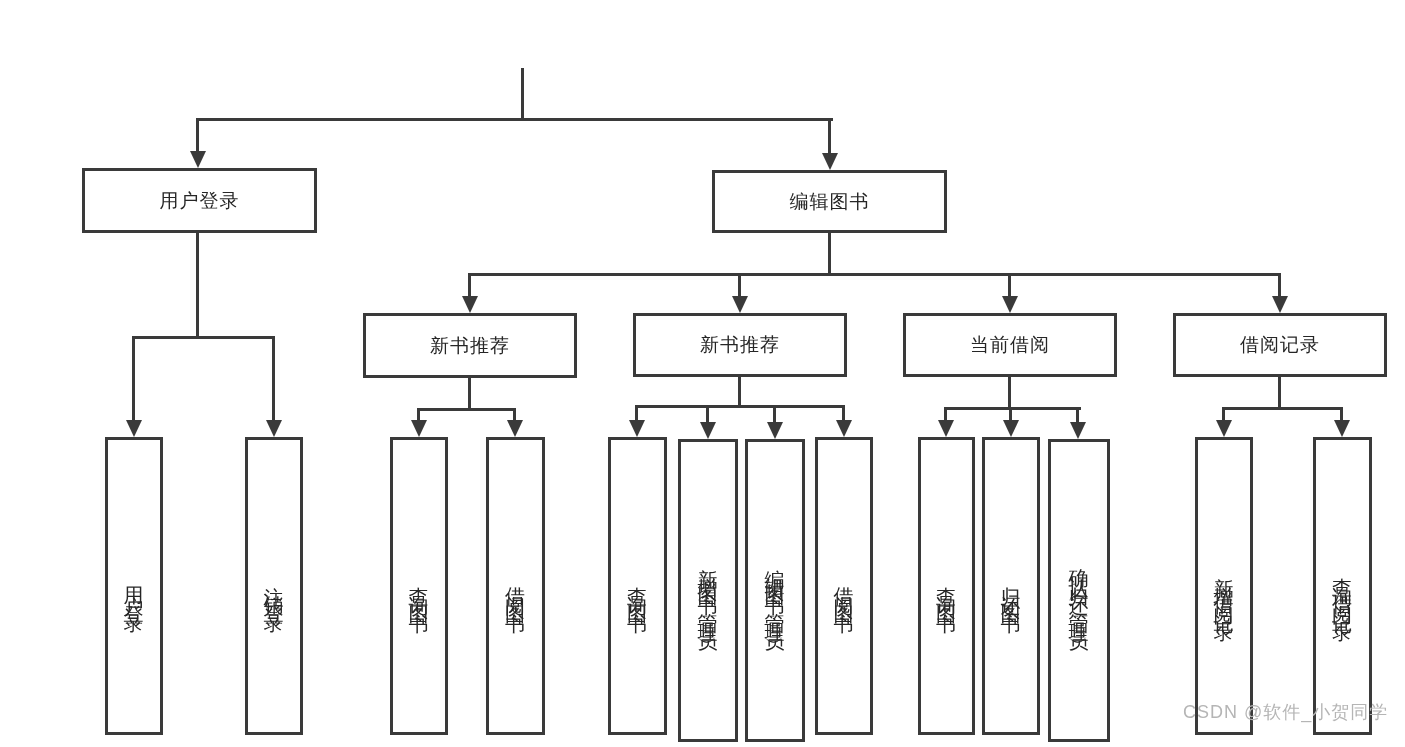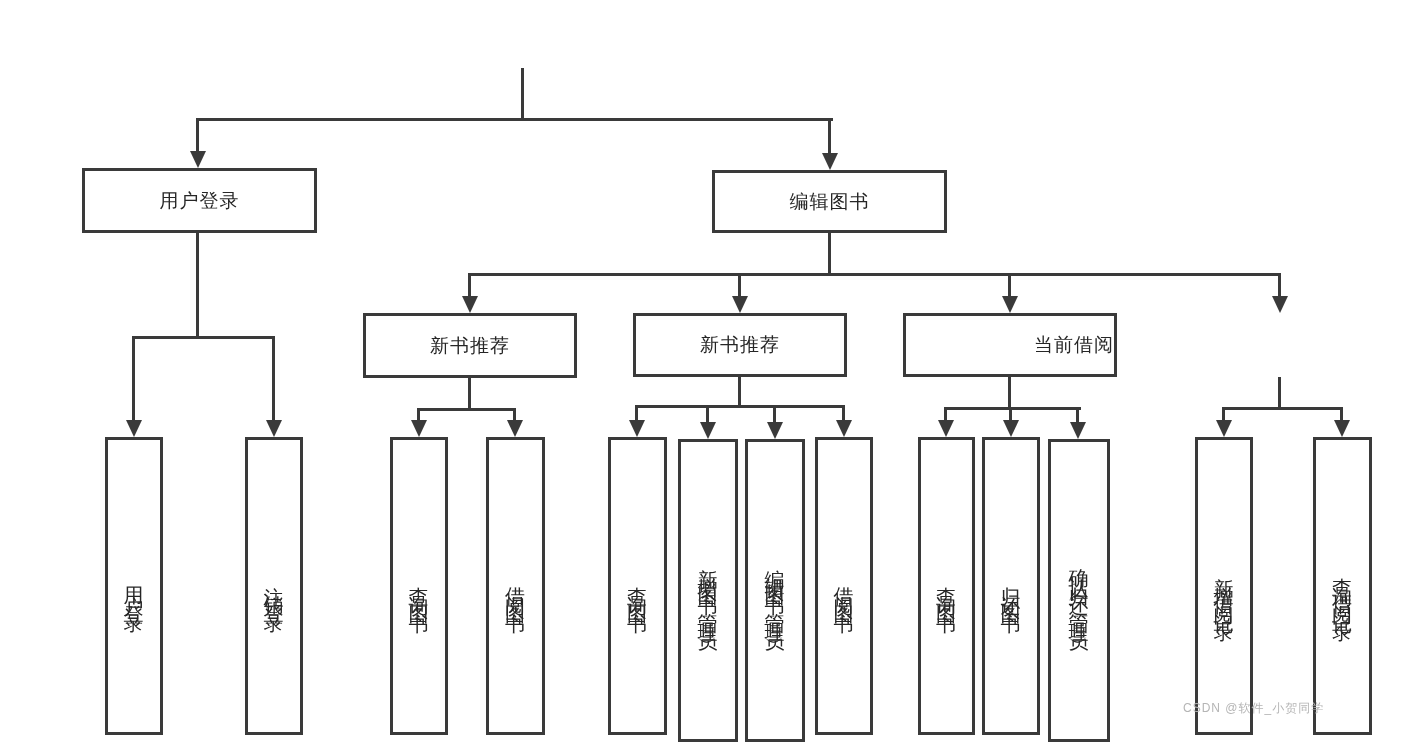--- a/index.html
+++ b/index.html
@@ -40,21 +40,21 @@
     width: 0; height: 0;
     border-left: 8px solid transparent;
     border-right: 8px solid transparent;
     border-top: 17px solid #3a3a3a;
     z-index: 1;
   }
   .watermark {
     position: absolute;
     left: 1183px;
     top: 700px;
-    font-size: 12px;
+    font-size: 18px;
     color: #b5b5b5;
     letter-spacing: 1px;
     white-space: nowrap;
     z-index: 3;
   }
 </style>
 </head>
 <body>
 
 <div class="canvas">
@@ -125,22 +125,25 @@
   <div class="node" style="left:712px; top:170px; width:235px; height:63px;">
     <span>编辑图书</span>
   </div>
 
   <div class="node" style="left:363px; top:313px; width:214px; height:65px;">
     <span>新书推荐</span>
   </div>
   <div class="node" style="left:633px; top:313px; width:214px; height:64px;">
     <span>新书推荐</span>
   </div>
-  <div class="node" style="left:903px; top:313px; width:214px; height:64px;justify-content:flex-end;">
+  <div class="node" style="left:903px; top:313px; width:214px; height:64px;">
     <span>当前借阅</span>
+  </div>
+  <div class="node" style="left:1173px; top:313px; width:214px; height:64px;">
+    <span>借阅记录</span>
   </div>
 
   <div class="node leaf" style="left:105px; top:437px; width:58px; height:298px;">
     <span>用户登录</span>
   </div>
   <div class="node leaf" style="left:245px; top:437px; width:58px; height:298px;">
     <span>注销登录</span>
   </div>
 
   <div class="node leaf" style="left:390px; top:437px; width:58px; height:298px;">

